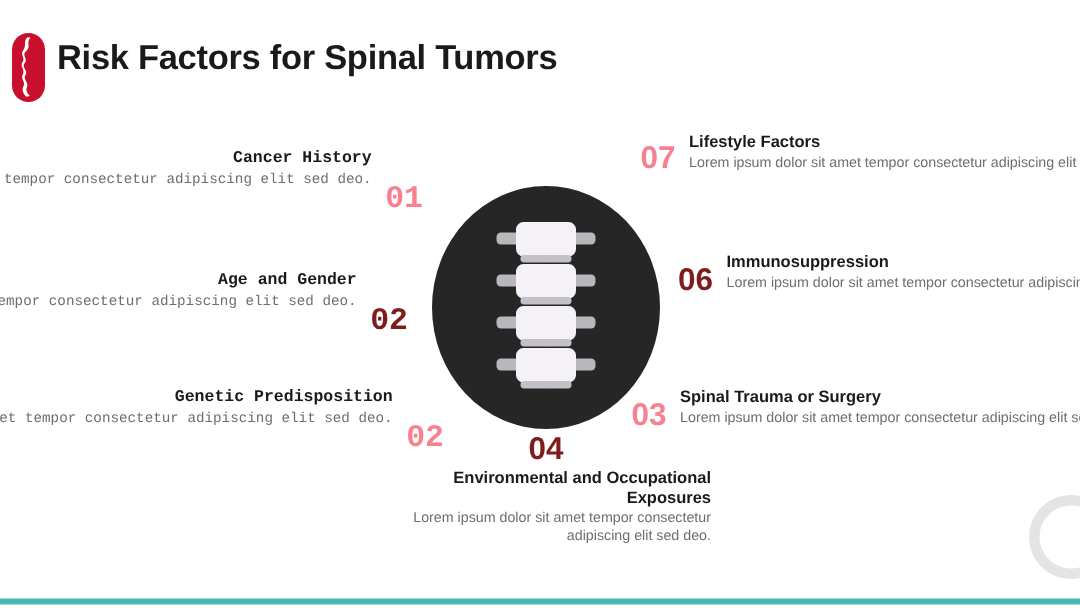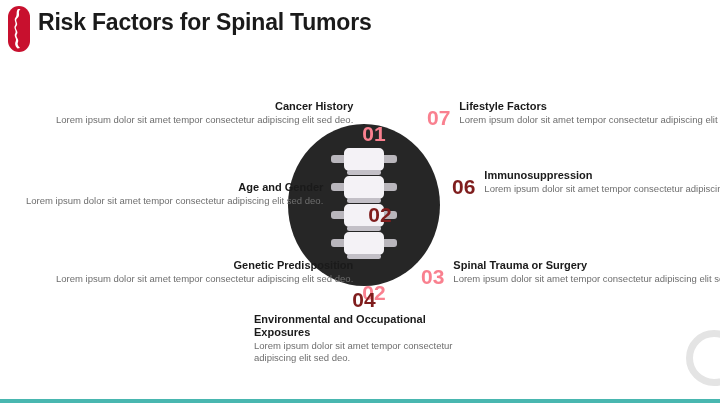--- a/index.html
+++ b/index.html
@@ -13,21 +13,21 @@
     height: 405px;
     background: #ffffff;
     overflow: hidden;
     font-family: "Liberation Sans", sans-serif;
   }
 
   
   #header {
     position: absolute;
     left: 0;
-    top: 0;
+    top: 16px;
     width: 720px;
     height: 58px;
     text-align: right;
   }
   #brand-mark {
     position: absolute;
     left: 8px;
     top: 6px;
     width: 22px;
     height: 46px;
@@ -87,47 +87,47 @@
     line-height: 1.18;
     margin-bottom: 1px;
   }
   .item .body {
     font-size: 9.5px;
     color: #6E6E6E;
     line-height: 1.32;
   }
 
   
-  .item.left { justify-content: flex-start; }
+  .item.left { justify-content: flex-end; font-family: Liberation Mono, monospace; }
   .item.left .txt { text-align: right; }
   .item.left .num { margin-left: 9px; margin-top: 23px; }
 
   
   .item.right .txt { text-align: left; }
   .item.right .num { margin-right: 9px; margin-top: 7px; }
 
   
   .item.center {
     flex-direction: column;
     align-items: center;
   }
   .item.center .num { margin: 0 0 3px 0; }
-  .item.center .txt { text-align: left; }
+  .item.center .txt { text-align: right; }
 
   .pink { color: #F9808F; }
   .teal { color: #7f1d1d; }
 
   
   #item-01 { left: 56px;  top: 100px; width: 226px; }
-  #item-02 { left: 26px;  top: 181px; width: 246px; gap: 36px; }
+  #item-02 { left: 26px;  top: 181px; width: 246px; }
   #item-03 { left: 56px;  top: 259px; width: 240px; }
   #item-04 { left: 254px; top: 289px; width: 220px; }
   #item-05 { left: 421px; top: 259px; width: 250px; }
   #item-06 { left: 452px; top: 169px; width: 244px; }
-  #item-07 { left: 427px; top: 100px; width: 240px; }
+  #item-07 { left: 427px; top: 88px; width: 240px; align-items: center; }
 
   
   #corner-ring {
     position: absolute;
     left: 686px;
     top: 330px;
     width: 56px;
     height: 56px;
     border-radius: 50%;
     border: 7px solid #E4E4E4;

